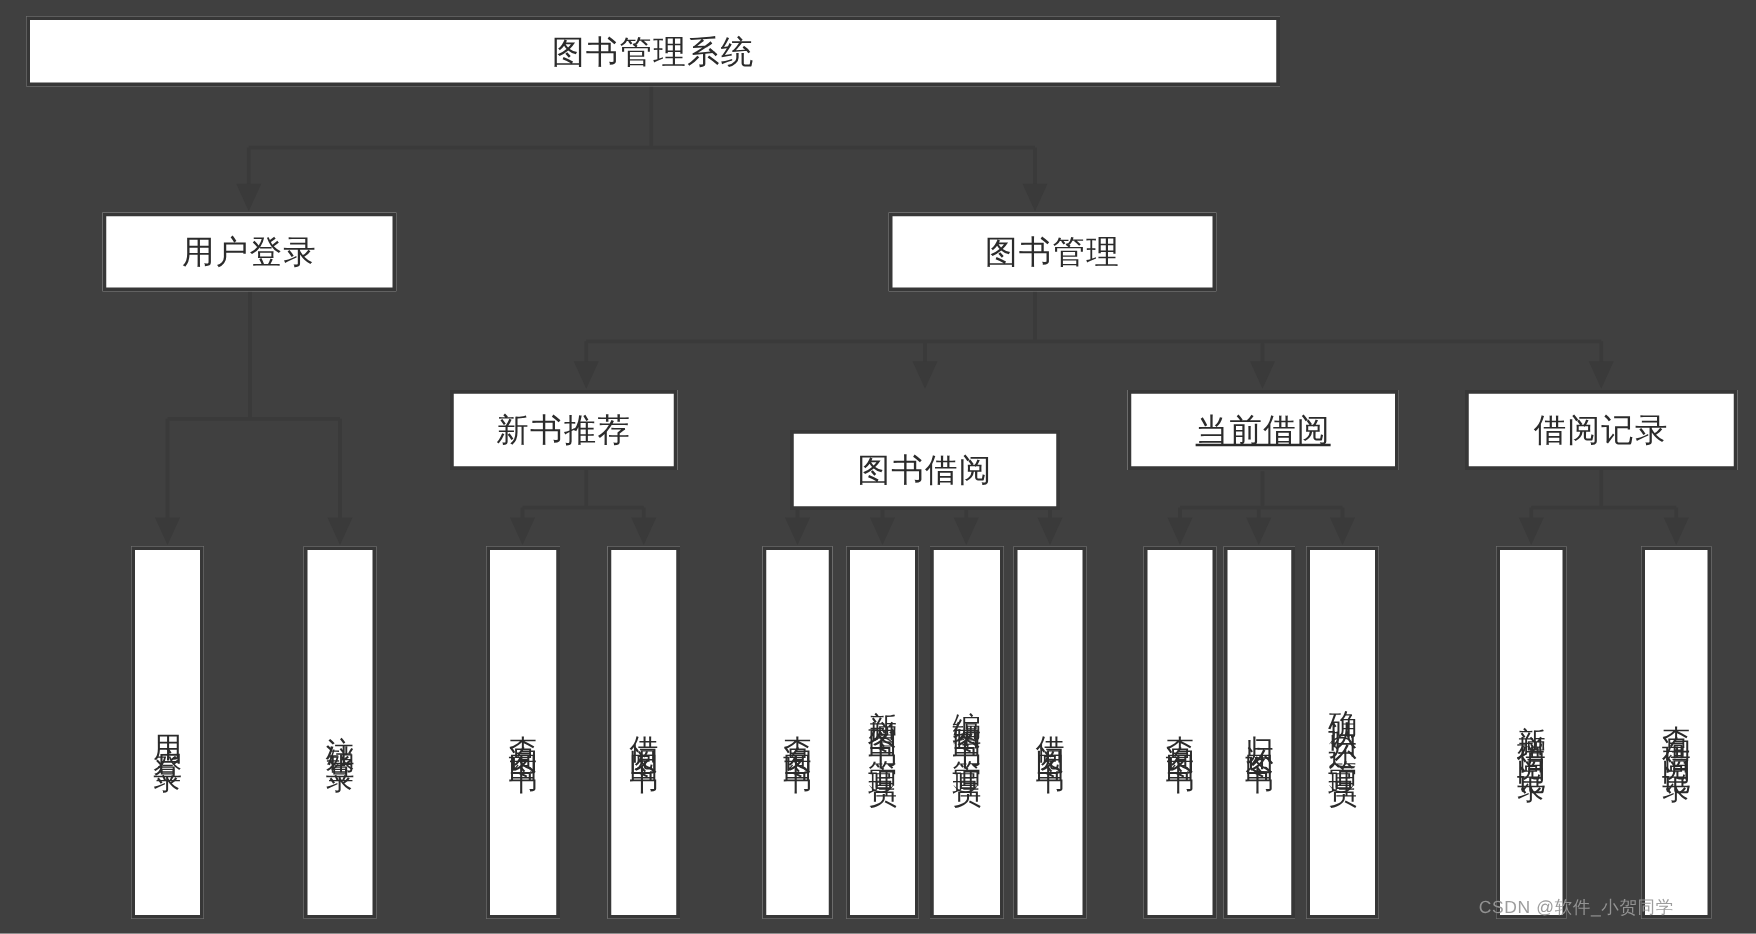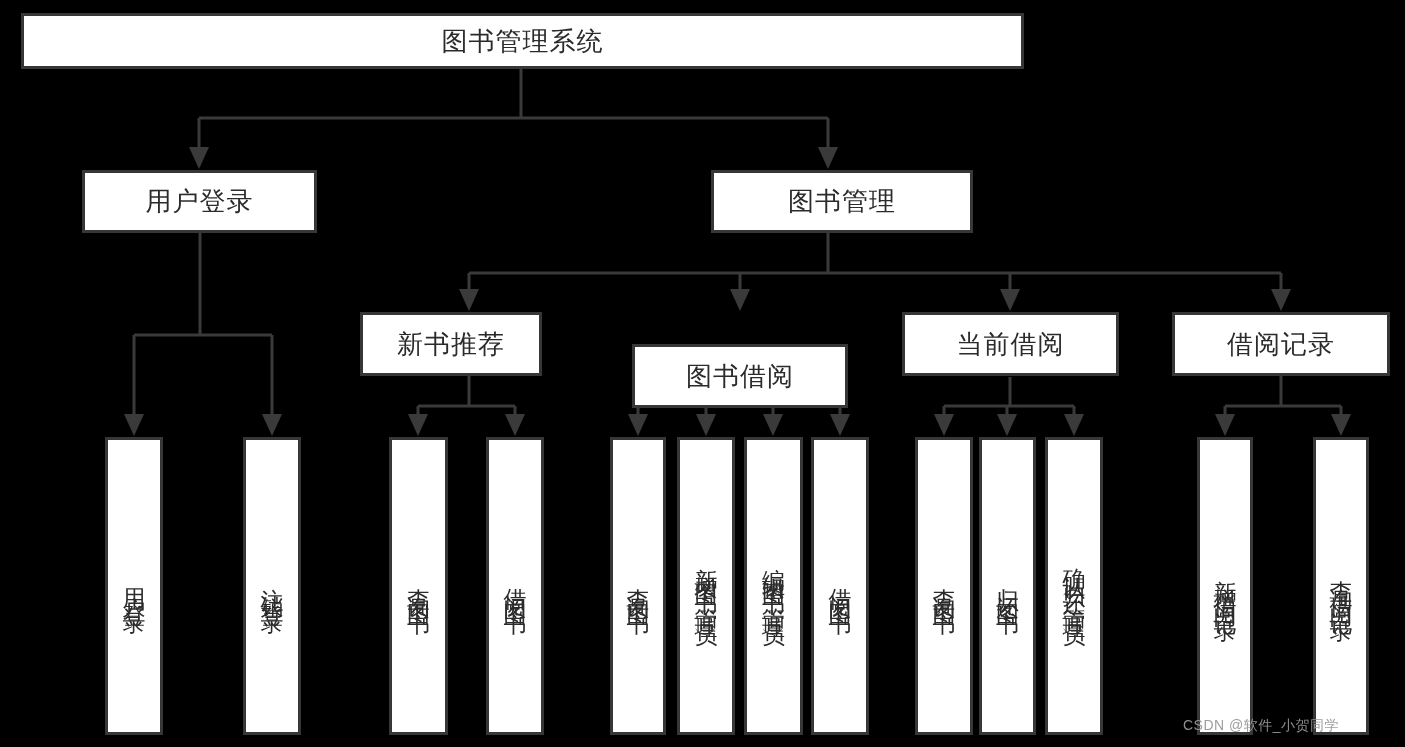--- a/index.html
+++ b/index.html
@@ -9,21 +9,21 @@
   }
   body {
     width: 1405px;
     height: 747px;
     font-family: "Liberation Sans", "DejaVu Sans", sans-serif;
   }
   .canvas {
     position: relative;
     width: 1405px;
     height: 747px;
-    background: #000000;
+    background: #404040;
     overflow: hidden;
   }
   .connectors {
     position: absolute;
     left: 0;
     top: 0;
     pointer-events: none;
   }
   .box {
     position: absolute;
@@ -94,21 +94,21 @@
              M1215,414 L1235,414 L1225,436 Z M1331,414 L1351,414 L1341,436 Z" fill="#3a3a3a" stroke="none"></path>
   </svg>
 
   <div class="box" style="left:21px; top:13px; width:1003px; height:56px;">图书管理系统</div>
 
   <div class="box" style="left:82px; top:170px; width:235px; height:63px;">用户登录</div>
   <div class="box" style="left:711px; top:170px; width:262px; height:63px;">图书管理</div>
 
   <div class="box" style="left:360px; top:312px; width:182px; height:64px;">新书推荐</div>
   <div class="box" style="left:632px; top:312px; width:216px; height:64px;margin-top:32px;">图书借阅</div>
-  <div class="box" style="left:902px; top:312px; width:217px; height:64px;">当前借阅</div>
+  <div class="box" style="left:902px; top:312px; width:217px; height:64px;text-decoration:underline;">当前借阅</div>
   <div class="box" style="left:1172px; top:312px; width:218px; height:64px;">借阅记录</div>
 
   <div class="vbox" style="left:105px; top:437px; width:58px; height:298px;">
     <span class="vtext">用户登录</span>
   </div>
   <div class="vbox" style="left:243px; top:437px; width:58px; height:298px;">
     <span class="vtext">注销登录</span>
   </div>
 
   <div class="vbox" style="left:389px; top:437px; width:59px; height:298px;">

